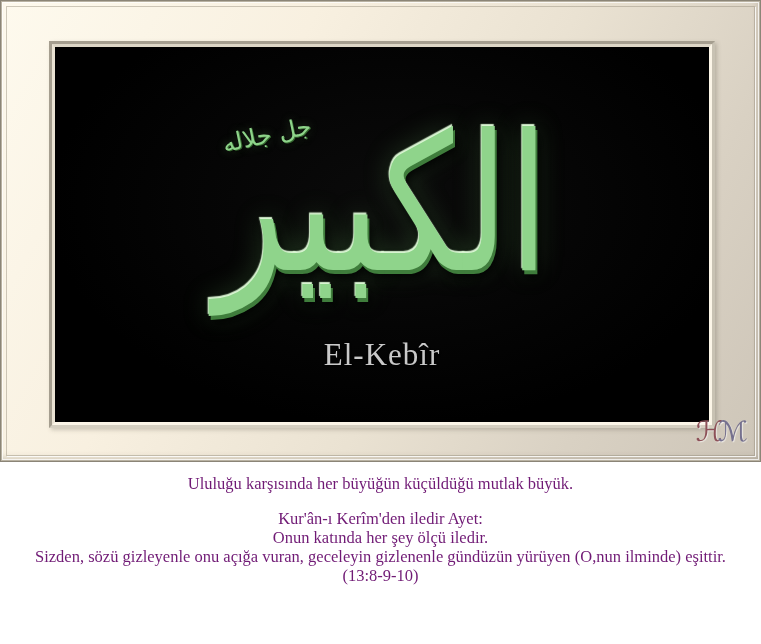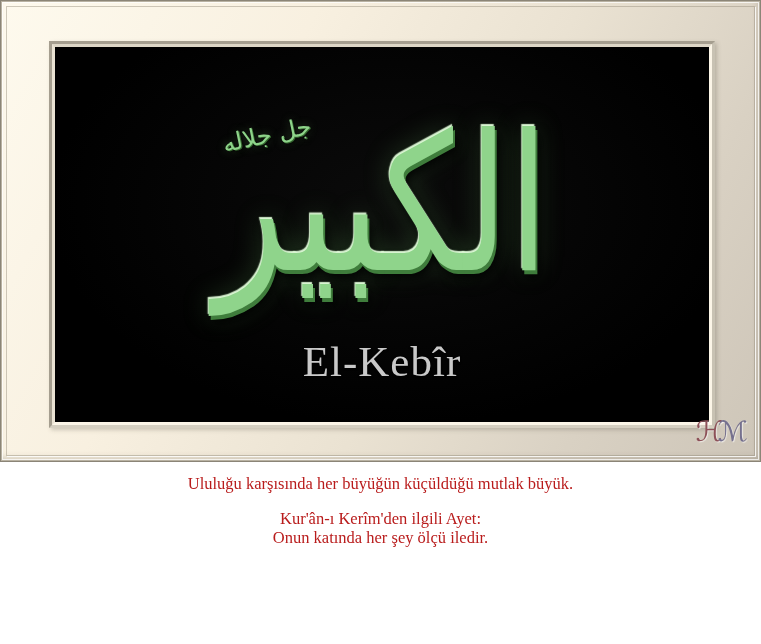--- a/index.html
+++ b/index.html
@@ -102,21 +102,21 @@
       4px 6px 9px rgba(0,0,0,0.9),
       0 0 24px rgba(120,200,110,0.28);
   }
 
   .latin-name {
     position: absolute;
     left: 0; right: 0;
     top: 290px;
     text-align: center;
     font-family: "Liberation Serif", serif;
-    font-size: 43px;
+    font-size: 31px;
     letter-spacing: 1px;
     color: #c9c9c9;
     text-shadow: 0 1px 2px rgba(0,0,0,0.85);
   }
 
   
   .signature {
     position: absolute;
     right: 13px; top: 418px;
     font-family: "DejaVu Sans", sans-serif;
@@ -131,21 +131,21 @@
 
   
   .caption {
     position: absolute;
     left: 0; top: 474px;
     width: 100%;
     text-align: center;
     font-family: "Liberation Serif", serif;
     font-size: 16.5px;
     line-height: 19px;
-    color: #b91c1c;
+    color: #701a75;
   }
   .caption p { margin: 0; }
   .caption .gap { height: 16px; }
 </style>
 </head>
 <body>
 
 <div class="stage">
 
   <div class="frame">
@@ -170,17 +170,19 @@
     </div>
 
     <div class="signature">
       <span class="sig-h">ℋ</span><span class="sig-m">ℳ</span>
     </div>
   </div>
 
   <div class="caption">
     <p>Ululuğu karşısında her büyüğün küçüldüğü mutlak büyük.</p>
     <p class="gap"></p>
-    <p>Kur'ân-ı Kerîm'den ilgili Ayet:</p>
+    <p>Kur'ân-ı Kerîm'den iledir Ayet:</p>
     <p>Onun katında her şey ölçü iledir.</p>
+    <p>Sizden, sözü gizleyenle onu açığa vuran, geceleyin gizlenenle gündüzün yürüyen (O,nun ilminde) eşittir.</p>
+    <p>(13:8-9-10)</p>
   </div>
 
 </div>
 
 </body></html>

